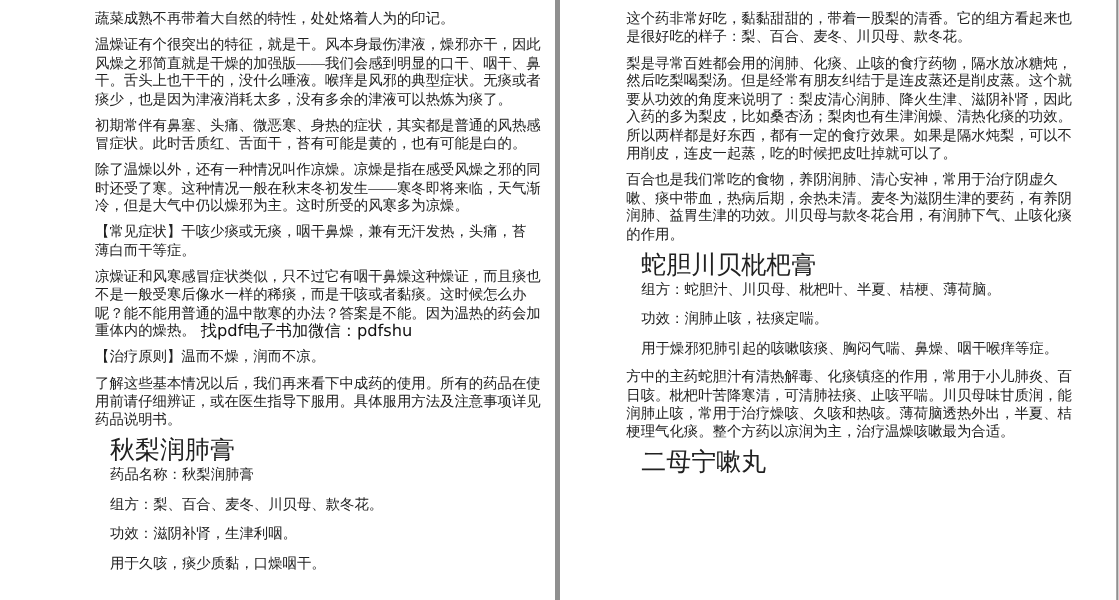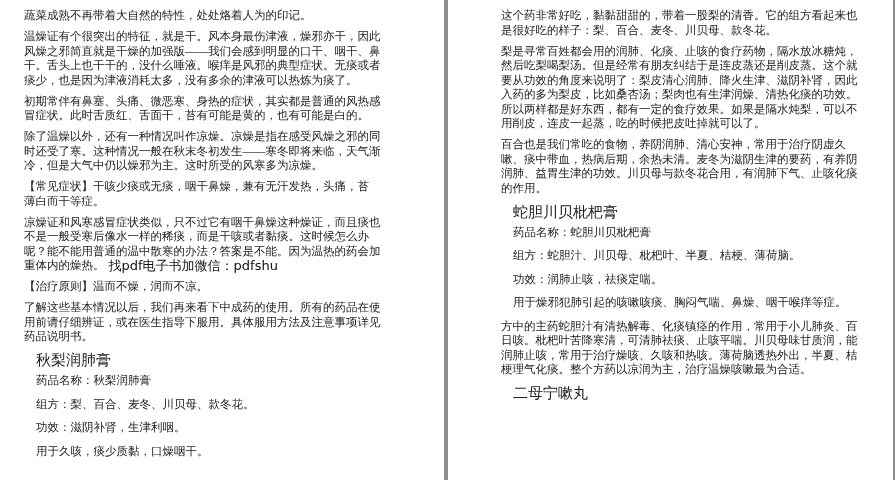--- a/index.html
+++ b/index.html
@@ -16,21 +16,21 @@
     font-family: "Liberation Serif", "DejaVu Serif", serif;
     color: var(--text, #212121);
   }
   .page {
     position: absolute;
     top: 0;
     height: 480px;
     overflow: hidden;
     background: var(--page_bg, #ffffff);
   }
-  .page-left  { left: 0;     width: 464px; padding: 8px 0 0 24px; box-sizing: border-box; border-radius: 13px; }
+  .page-left  { left: 0;     width: 464px; padding: 8px 0 0 76px; box-sizing: border-box; border-radius: 13px; }
   .page-right { left: 448px; width: 443px; padding: 8px 0 0 53px; box-sizing: border-box; }
   .divider {
     position: absolute;
     left: 444px;
     top: 0;
     width: 4px;
     height: 480px;
     background: var(--divider, #8f8f8f);
   }
   .edge-right {
@@ -42,21 +42,21 @@
     background: var(--divider, #8f8f8f);
   }
   .para {
     white-space: pre;
     font-size: 11.5px;
     line-height: 14.5px;
     margin: 0 0 6.5px 0;
   }
   .heading {
     white-space: pre;
-    font-size: 15px;
+    font-size: 20px;
     line-height: 20px;
     margin: 2px 0 3px 12px;
   }
   .drug {
     white-space: pre;
     font-size: 11.5px;
     line-height: 14.5px;
     margin: 0 0 9px 12px;
   }
   .watermark {
@@ -111,21 +111,20 @@
 然后吃梨喝梨汤。但是经常有朋友纠结于是连皮蒸还是削皮蒸。这个就
 要从功效的角度来说明了：梨皮清心润肺、降火生津、滋阴补肾，因此
 入药的多为梨皮，比如桑杏汤；梨肉也有生津润燥、清热化痰的功效。
 所以两样都是好东西，都有一定的食疗效果。如果是隔水炖梨，可以不
 用削皮，连皮一起蒸，吃的时候把皮吐掉就可以了。</div>
     <div class="para">百合也是我们常吃的食物，养阴润肺、清心安神，常用于治疗阴虚久
 嗽、痰中带血，热病后期，余热未清。麦冬为滋阴生津的要药，有养阴
 润肺、益胃生津的功效。川贝母与款冬花合用，有润肺下气、止咳化痰
 的作用。</div>
     <div class="heading">蛇胆川贝枇杷膏</div>
-    <div class="drug">药品名称：蛇胆川贝枇杷膏</div>
     <div class="drug">组方：蛇胆汁、川贝母、枇杷叶、半夏、桔梗、薄荷脑。</div>
     <div class="drug">功效：润肺止咳，祛痰定喘。</div>
     <div class="drug">用于燥邪犯肺引起的咳嗽咳痰、胸闷气喘、鼻燥、咽干喉痒等症。</div>
     <div class="para">方中的主药蛇胆汁有清热解毒、化痰镇痉的作用，常用于小儿肺炎、百
 日咳。枇杷叶苦降寒清，可清肺祛痰、止咳平喘。川贝母味甘质润，能
 润肺止咳，常用于治疗燥咳、久咳和热咳。薄荷脑透热外出，半夏、桔
 梗理气化痰。整个方药以凉润为主，治疗温燥咳嗽最为合适。</div>
     <div class="heading">二母宁嗽丸</div>
   </div>
 

